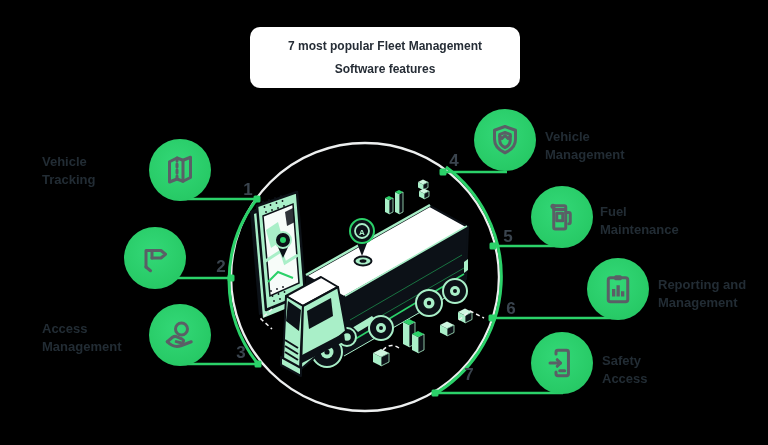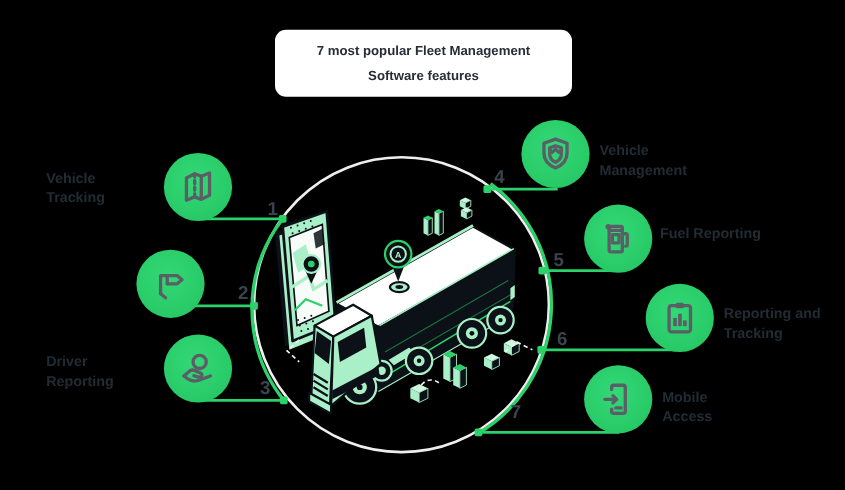--- a/index.html
+++ b/index.html
@@ -249,56 +249,56 @@
     </svg>
   </div>
 
   <div class="bubble b3">
     <svg width="36" height="36" viewBox="0 0 24 24">
       <circle class="ic" cx="13" cy="8" r="4"></circle>
       <path class="ic" d="M3.5 16.5 L7 13.5 Q8.5 12.5 10 13.2 L13.5 14.8 Q14.8 15.5 14.2 16.6 Q13.7 17.5 12.5 17.2 L9.5 16.4"></path>
       <path class="ic" d="M3.5 16.5 Q8 21 13 19 L19.5 16.5"></path>
     </svg>
   </div>
-  <div class="flabel right-al l3">Driver Reporting</div>
+  <div class="flabel right-al l3">Access Management</div>
 
   <div class="bubble b4">
     <svg width="36" height="36" viewBox="0 0 24 24">
       <path class="ic" d="M12 3 L19 5.5 V11.5 Q19 17.5 12 20.5 Q5 17.5 5 11.5 V5.5 Z"></path>
       <path class="ic" d="M12 7 L15.5 8.2 V12 Q15.5 15.5 12 17 Q8.5 15.5 8.5 12 V8.2 Z"></path>
       <path class="ic" d="M8.5 9.5 L10 11 L12 9 L14 11 L15.5 9.5"></path>
     </svg>
   </div>
   <div class="flabel l4">Vehicle Management</div>
 
   <div class="bubble b5">
     <svg width="36" height="36" viewBox="0 0 24 24">
       <rect class="ic" x="6.5" y="7" width="8" height="13" rx="1"></rect>
       <rect class="ic" x="8.5" y="9.5" width="4" height="5"></rect>
       <path class="ic" d="M6.5 7 V5.5 Q6.5 4.5 7.5 4.5 H13.5 Q14.5 4.5 14.5 5.5 V7"></path>
       <path class="ic" d="M14.5 9 H16.5 Q17.5 9 17.5 10 V15.5 Q17.5 16.5 16.5 16.5"></path>
       <circle class="icf" cx="6" cy="4.8" r="1.7"></circle>
     </svg>
   </div>
-  <div class="flabel l5">Fuel Reporting</div>
+  <div class="flabel l5">Fuel Maintenance</div>
 
   <div class="bubble b6">
     <svg width="36" height="36" viewBox="0 0 24 24">
       <rect class="ic" x="5.5" y="4.5" width="13" height="16" rx="1.5"></rect>
       <rect class="icf" x="9.5" y="2.8" width="5" height="3.4" rx="1"></rect>
       <rect class="icf" x="8" y="12" width="2.2" height="5"></rect>
       <rect class="icf" x="11" y="9.5" width="2.2" height="7.5"></rect>
       <rect class="icf" x="14" y="13.5" width="2.2" height="3.5"></rect>
     </svg>
   </div>
-  <div class="flabel l6">Reporting and Tracking</div>
+  <div class="flabel l6">Reporting and Management</div>
 
   <div class="bubble b7">
     <svg width="36" height="36" viewBox="0 0 24 24">
       <path class="ic" d="M8 6 V4.8 Q8 3.5 9.3 3.5 H15 Q16.3 3.5 16.3 4.8 V19.2 Q16.3 20.5 15 20.5 H9.3 Q8 20.5 8 19.2 V18"></path>
       <path class="ic" d="M4 12 H11"></path>
       <path class="ic" d="M8.8 9.8 L11 12 L8.8 14.2"></path>
       <path class="ic" d="M10.5 17.2 H13.8"></path>
     </svg>
   </div>
-  <div class="flabel l7">Mobile Access</div>
+  <div class="flabel l7">Safety Access</div>
 
 </div>
 
 </body></html>

